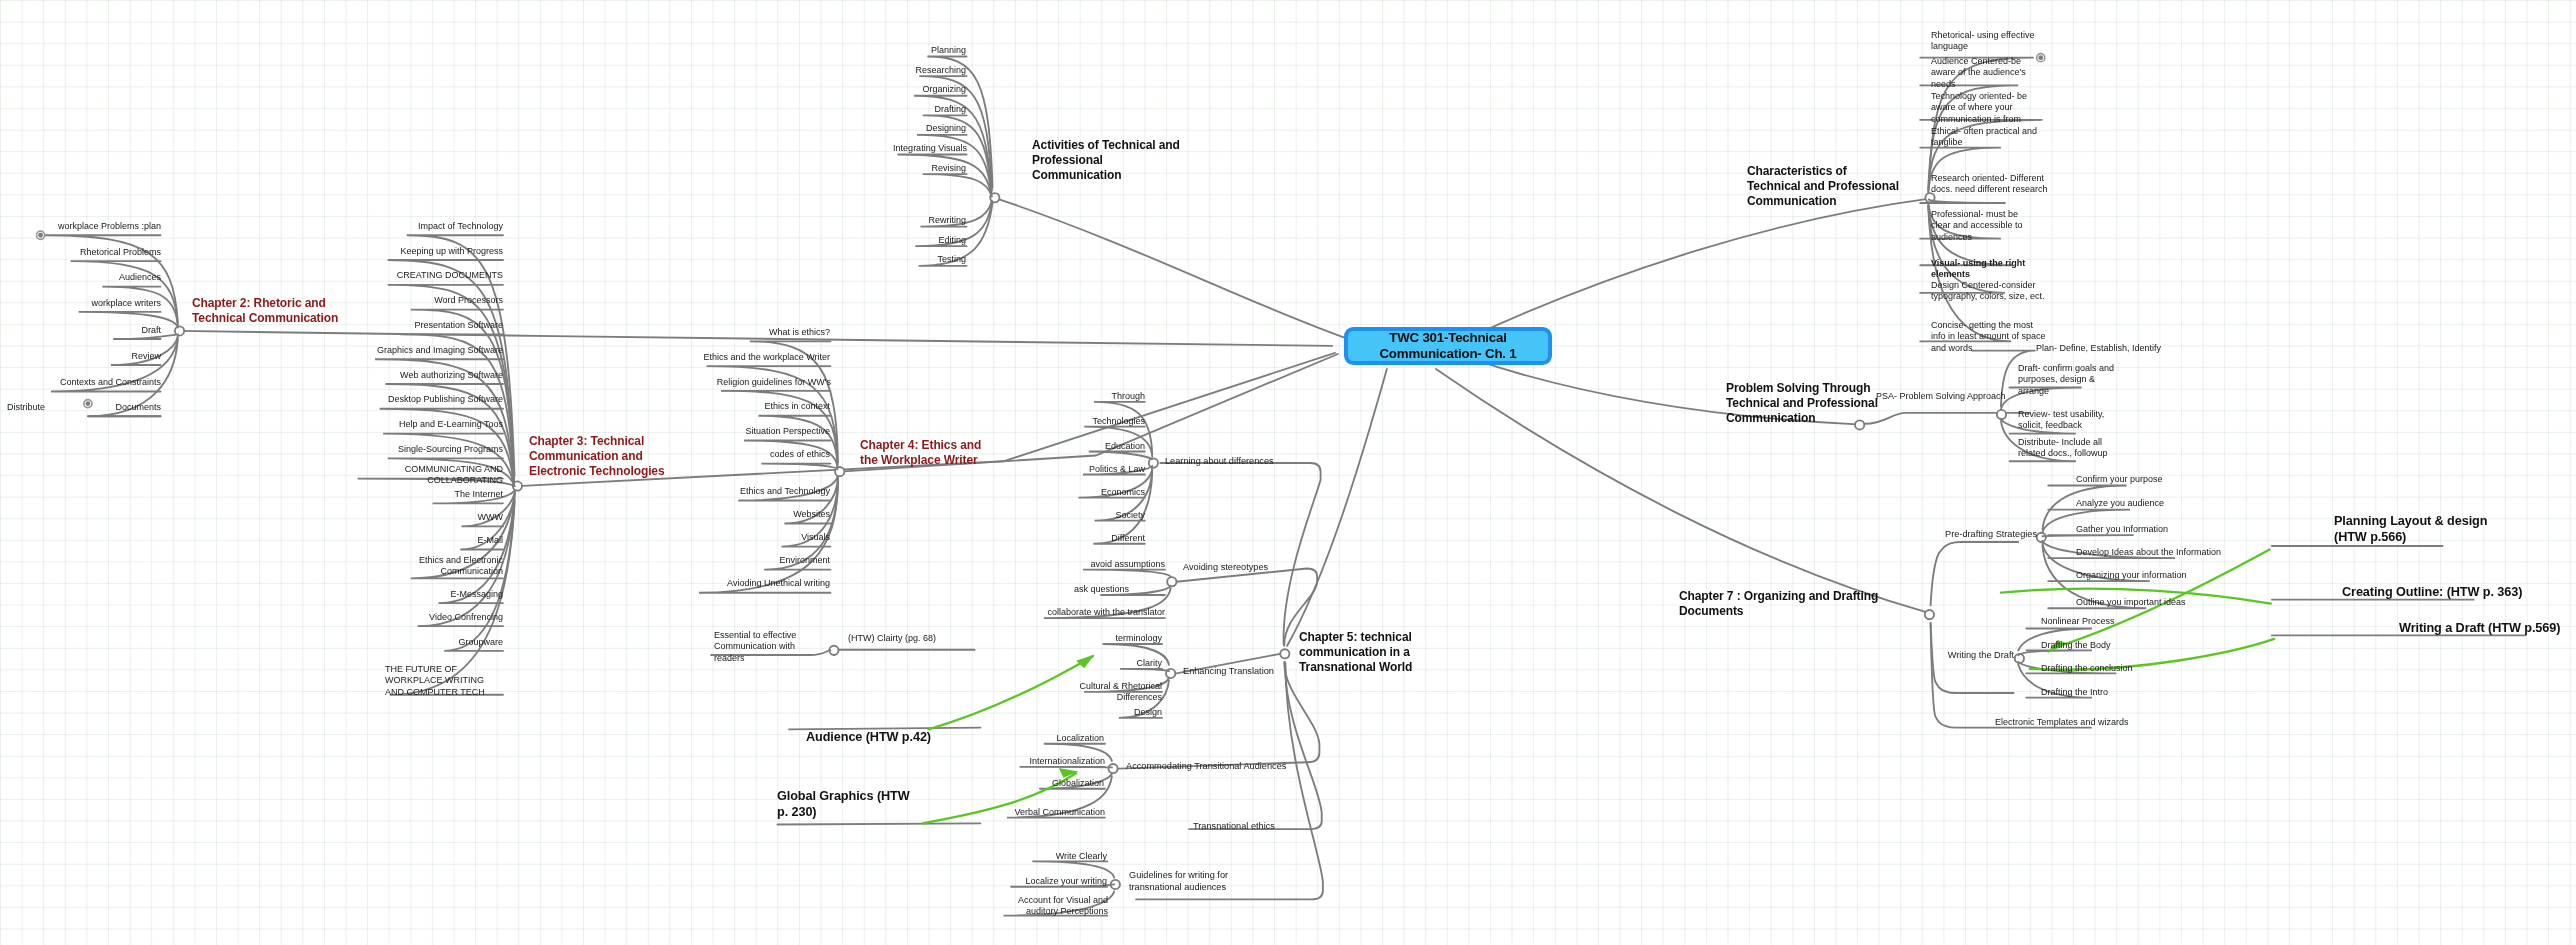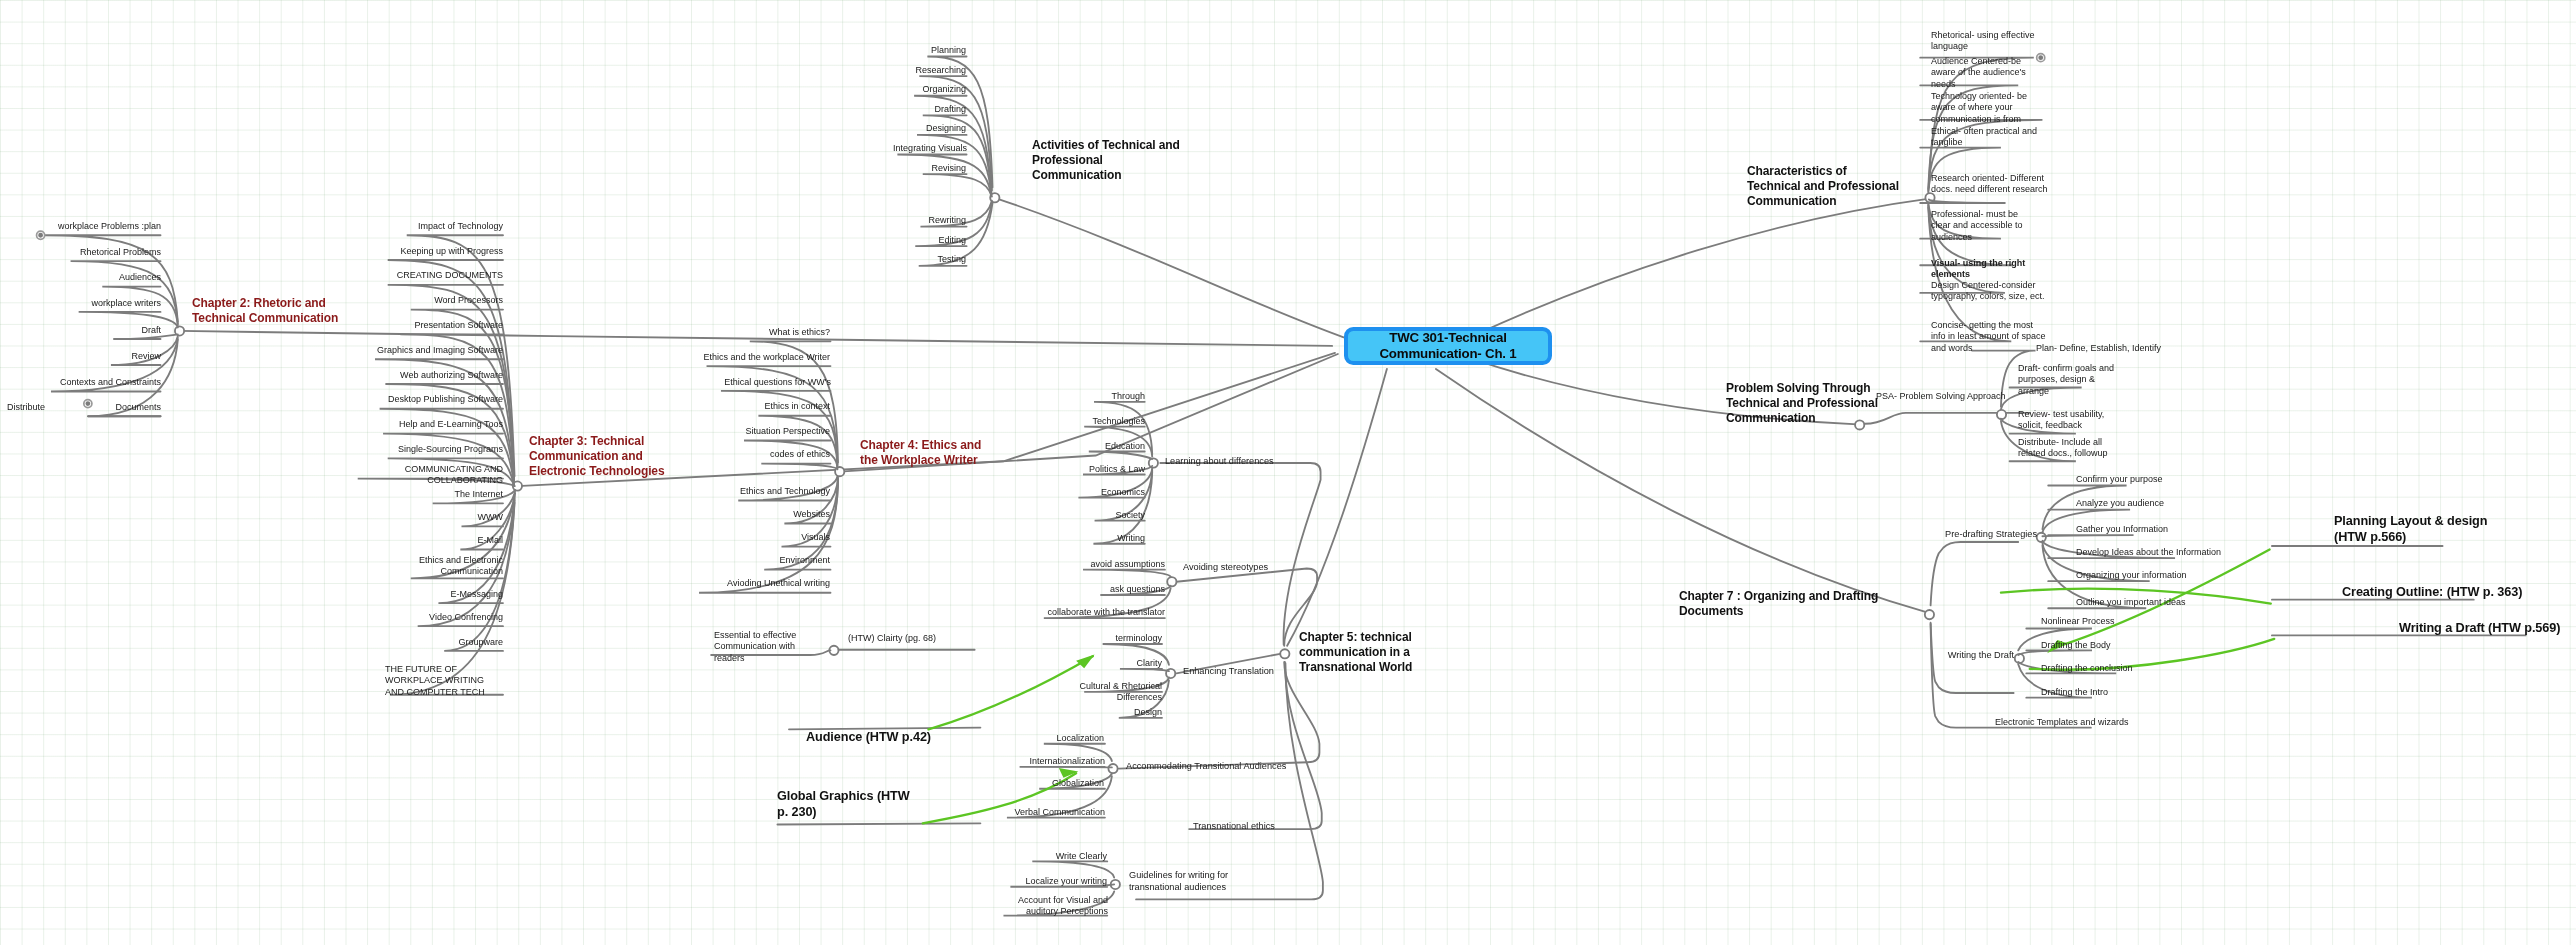--- a/index.html
+++ b/index.html
@@ -312,44 +312,44 @@
   <div class="node leaf right" style="left:369px; top:535px; width:134px;">E-Mail</div>
   <div class="node leaf right" style="left:369px; top:555px; width:134px;">Ethics and Electronic Communication</div>
   <div class="node leaf right" style="left:369px; top:589px; width:134px;">E-Messaging</div>
   <div class="node leaf right" style="left:369px; top:612px; width:134px;">Video Confrencing</div>
   <div class="node leaf right" style="left:369px; top:637px; width:134px;">Groupware</div>
   <div class="node leaf left" style="left:385px; top:664px; width:104px;">THE FUTURE OF WORKPLACE WRITING AND COMPUTER TECH</div>
 
   <div class="node chap left" style="left:860px; top:438px; width:138px;">Chapter 4: Ethics and the Workplace Writer</div>
   <div class="node leaf right" style="left:715px; top:327px; width:115px;">What is ethics?</div>
   <div class="node leaf right" style="left:699px; top:352px; width:131px;">Ethics and the workplace Writer</div>
-  <div class="node leaf right" style="left:704px; top:377px; width:127px;">Ethical questions for WW's</div>
+  <div class="node leaf right" style="left:704px; top:377px; width:127px;">Religion guidelines for WW's</div>
   <div class="node leaf right" style="left:715px; top:401px; width:115px;">Ethics in context</div>
   <div class="node leaf right" style="left:715px; top:426px; width:115px;">Situation Perspective</div>
   <div class="node leaf right" style="left:715px; top:449px; width:115px;">codes of ethics</div>
   <div class="node leaf right" style="left:708px; top:486px; width:122px;">Ethics and Technology</div>
   <div class="node leaf right" style="left:715px; top:509px; width:115px;">Websites</div>
   <div class="node leaf right" style="left:715px; top:532px; width:115px;">Visuals</div>
   <div class="node leaf right" style="left:715px; top:555px; width:115px;">Environment</div>
   <div class="node leaf right" style="left:702px; top:578px; width:128px;">Avioding Unethical writing</div>
 
   <div class="node hdr left" style="left:1299px; top:630px; width:173px;">Chapter 5: technical communication in a Transnational World</div>
 
   <div class="node mid left" style="left:1165px; top:456px; width:156px;">Learning about differences</div>
   <div class="node leaf right" style="left:1047px; top:391px; width:98px;">Through</div>
   <div class="node leaf right" style="left:1047px; top:416px; width:98px;">Technologies</div>
   <div class="node leaf right" style="left:1047px; top:441px; width:98px;">Education</div>
   <div class="node leaf right" style="left:1047px; top:464px; width:98px;">Politics &amp; Law</div>
   <div class="node leaf right" style="left:1047px; top:487px; width:98px;">Economics</div>
   <div class="node leaf right" style="left:1047px; top:510px; width:98px;">Society</div>
-  <div class="node leaf right" style="left:1047px; top:533px; width:98px;">Writing</div>
+  <div class="node leaf right" style="left:1047px; top:533px; width:98px;">Different</div>
 
   <div class="node mid left" style="left:1183px; top:562px; width:138px;">Avoiding stereotypes</div>
   <div class="node leaf right" style="left:1055px; top:559px; width:110px;">avoid assumptions</div>
-  <div class="node leaf right" style="left:1055px; top:584px; width:110px;">ask questions</div>
+  <div class="node leaf right" style="left:1019px; top:584px; width:110px;">ask questions</div>
   <div class="node leaf right" style="left:1022px; top:607px; width:143px;">collaborate with the translator</div>
 
   <div class="node mid left" style="left:1183px; top:666px; width:138px;">Enhancing Translation</div>
   <div class="node leaf right" style="left:1064px; top:633px; width:98px;">terminology</div>
   <div class="node leaf right" style="left:1064px; top:658px; width:98px;">Clarity</div>
   <div class="node leaf right" style="left:1032px; top:681px; width:130px;">Cultural &amp; Rhetorical Differences</div>
   <div class="node leaf right" style="left:1064px; top:707px; width:98px;">Design</div>
 
   <div class="node mid left" style="left:1126px; top:761px; width:173px;">Accommodating Transitional Audiences</div>
   <div class="node leaf right" style="left:1003px; top:733px; width:101px;">Localization</div>

